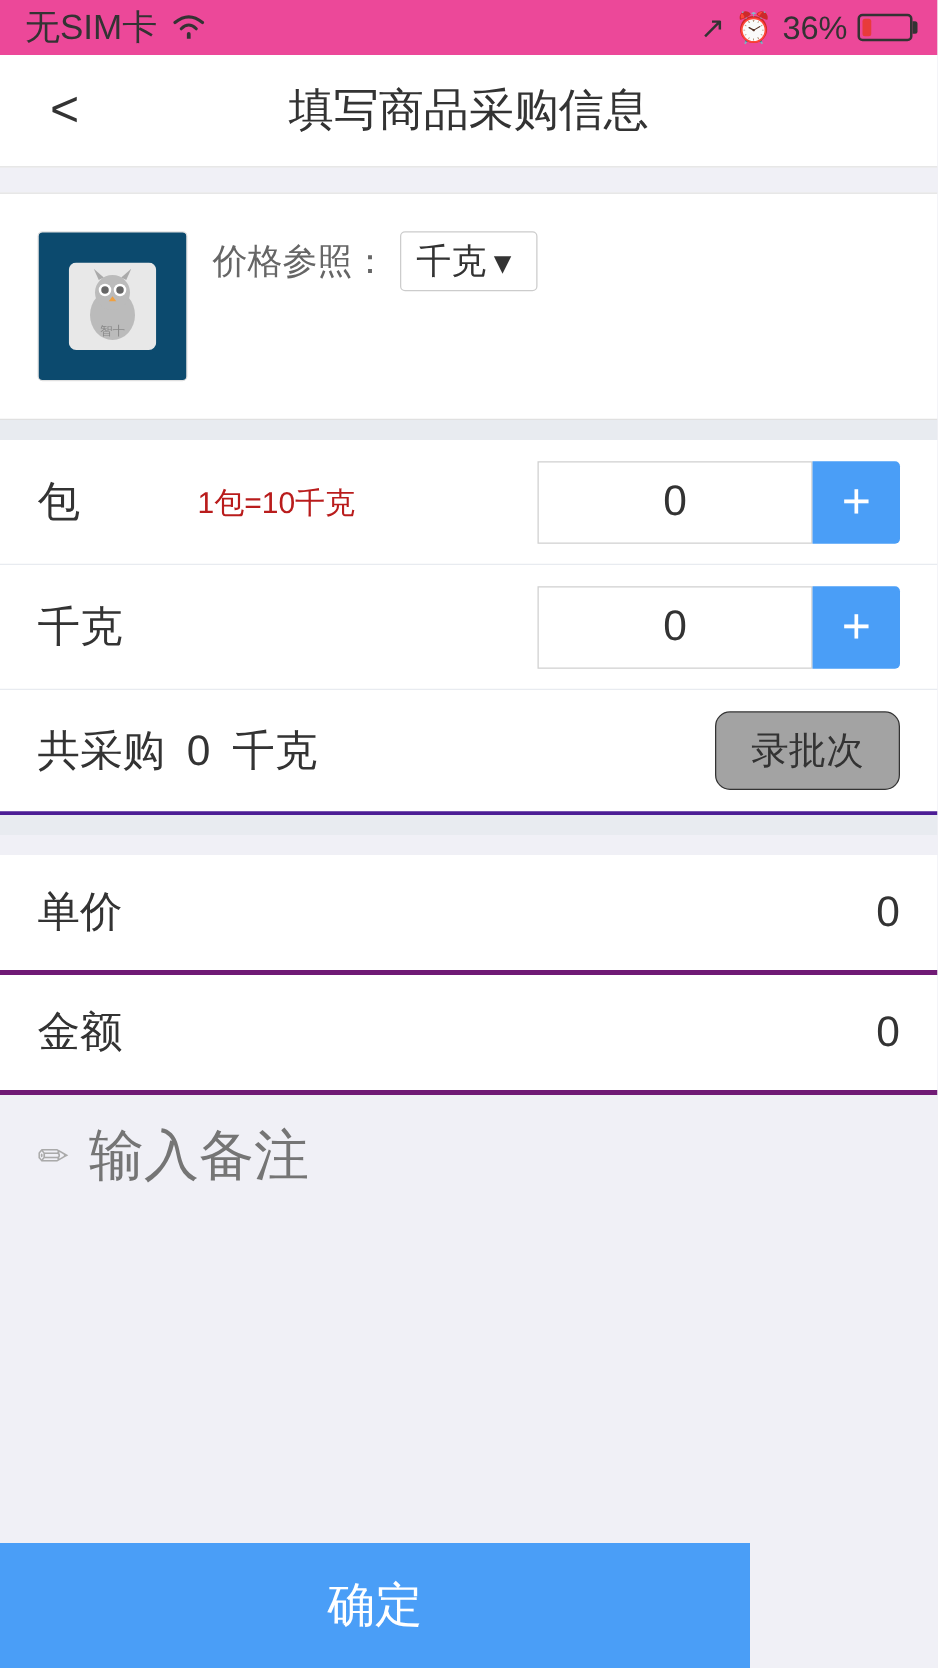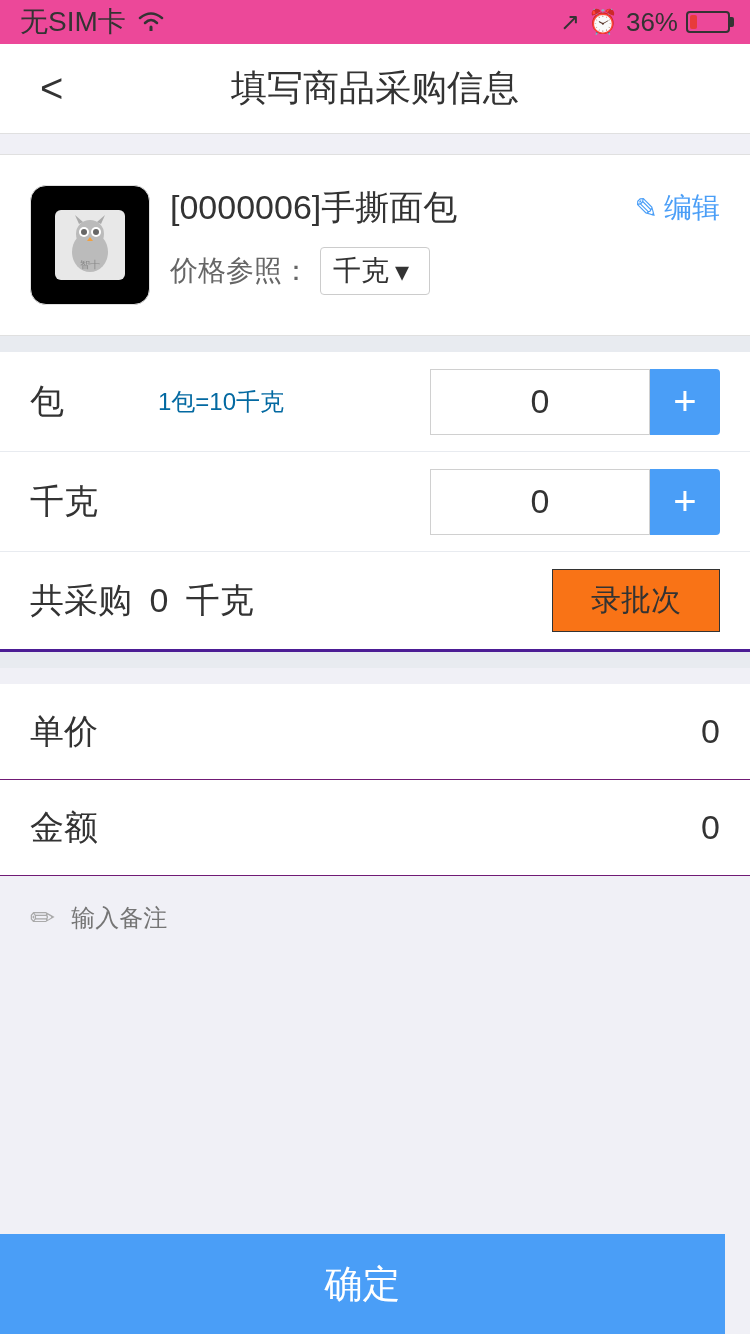--- a/index.html
+++ b/index.html
@@ -104,23 +104,23 @@
       padding: 30px;
       display: flex;
       align-items: flex-start;
       gap: 20px;
       border-top: 1px solid #e0e0e0;
       border-bottom: 1px solid #e0e0e0;
     }
     .product-image {
       width: 120px;
       height: 120px;
-      background: #000000;
+      background: #0c4a6e;
       border: 1px solid #e0e0e0;
-      border-radius: 16px;
+      border-radius: 4px;
       display: flex;
       align-items: center;
       justify-content: center;
       flex-shrink: 0;
     }
     .product-info {
       flex: 1;
     }
     .product-top-row {
       display: flex;
@@ -192,21 +192,21 @@
       height: 100px;
       border-bottom: 1px solid #e8ebf0;
     }
     .input-label {
       min-width: 120px;
       font-size: 34px;
       color: #333;
     }
     .input-sub {
       font-size: 24px;
-      color: #0369a1;
+      color: #b91c1c;
       margin-left: 8px;
     }
     .input-control {
       margin-left: auto;
       display: flex;
       align-items: center;
       gap: 0;
     }
     .number-input {
       width: 220px;
@@ -241,39 +241,39 @@
       background: #fff;
       border-bottom: 3px solid #4c1d95;
     }
     .summary-text {
       font-size: 34px;
       color: #333;
     }
     .batch-btn {
       margin-left: auto;
       border: 1px solid #333;
-      padding: 10px 38px;
+      padding: 10px 28px;
       font-size: 30px;
       color: #333;
-      background: #f97316;
-      cursor: pointer;
-      border-radius: 0;
+      background: #a3a3a3;
+      cursor: pointer;
+      border-radius: 12px;
     }
 
     
     .price-section {
       background: #fff;
       margin-top: 16px;
     }
     .price-row {
       display: flex;
       align-items: center;
       padding: 0 30px;
       height: 96px;
-      border-bottom: 1px solid #701a75;
+      border-bottom: 4px solid #701a75;
     }
     .price-label {
       font-size: 34px;
       color: #333;
     }
     .price-value {
       margin-left: auto;
       font-size: 34px;
       color: #333;
     }
@@ -284,38 +284,38 @@
       padding: 24px 30px;
       display: flex;
       align-items: center;
       gap: 16px;
       margin-top: 0;
     }
     .remark-input {
       flex: 1;
       background: transparent;
       border: none;
-      font-size: 24px;
+      font-size: 44px;
       color: #c2410c;
       outline: none;
     }
 
     
     .content-area {
       flex: 1;
       background: #f0f0f6;
       min-height: 300px;
     }
 
     
     .confirm-btn {
       position: fixed;
       bottom: 0;
       left: 0;
-      width: 725px;
+      width: 600px;
       height: 100px;
       background: #4a9ef7;
       color: #fff;
       font-size: 38px;
       border: none;
       cursor: pointer;
       display: flex;
       align-items: center;
       justify-content: center;
     }
@@ -382,27 +382,20 @@
         <circle cx="29" cy="22" r="3" fill="#666"></circle>
         <circle cx="41" cy="22" r="3" fill="#666"></circle>
 
         <polygon points="35,27 32,31 38,31" fill="#f0a040"></polygon>
 
         <text x="35" y="58" text-anchor="middle" fill="#888" font-size="10" font-family="sans-serif">智十</text>
       </svg>
     </div>
   </div>
   <div class="product-info">
-    <div class="product-top-row">
-      <span class="product-name">[0000006]手撕面包</span>
-      <span class="edit-btn">
-        <span>✎</span>
-        <span>编辑</span>
-      </span>
-    </div>
     <div class="product-bottom-row">
       <div class="unit-row">
         <span>价格参照：</span>
         <div class="unit-select">
           <span>千克</span>
           <span>▾</span>
         </div>
       </div>
     </div>
   </div>

